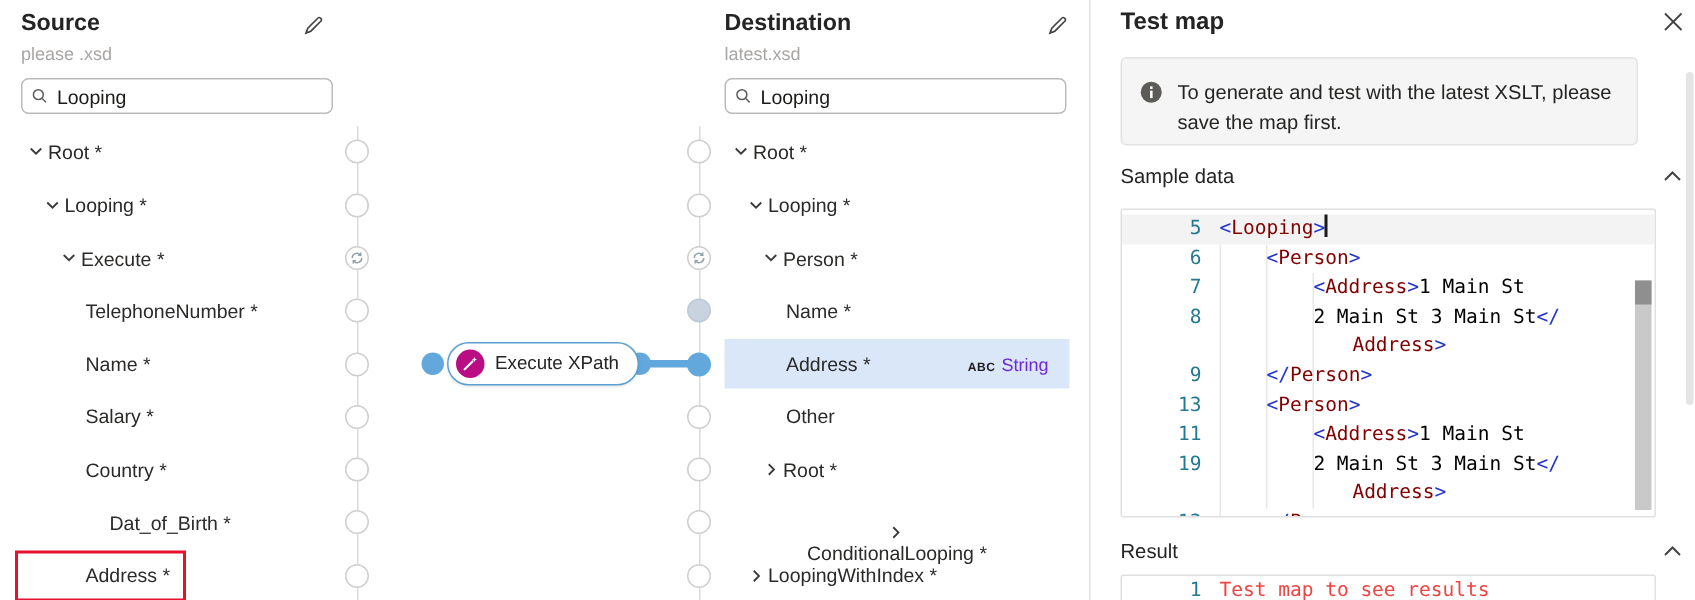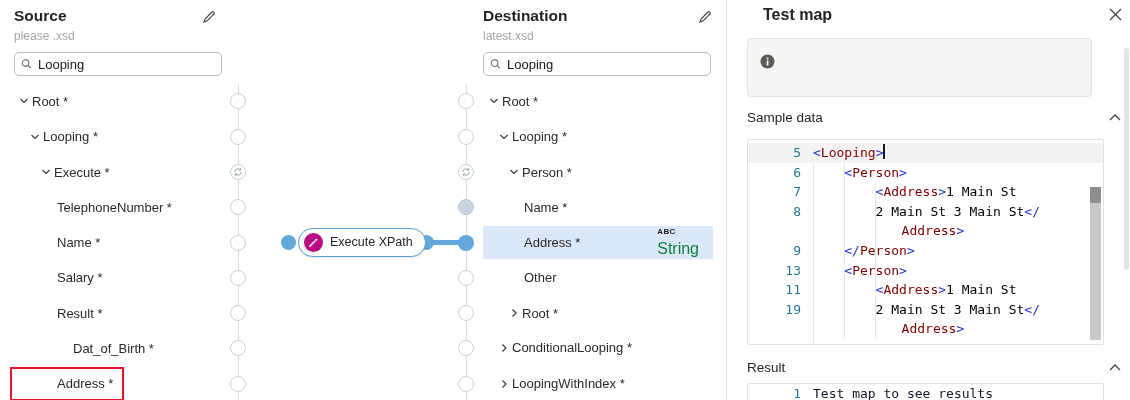--- a/index.html
+++ b/index.html
@@ -9,23 +9,23 @@
   .ptitle{position:absolute;font-size:15.5px;font-weight:700;color:#242424;}
   .psub{position:absolute;font-size:12px;color:#a8a6a4;}
   .pencil{position:absolute;width:15px;height:15px;cursor:pointer;}
   .searchbox{position:absolute;height:24px;background:#fff;border:1px solid #bdbbb9;border-radius:5px;
              display:flex;align-items:center;padding:0 6px;box-sizing:border-box;gap:6px;}
   .searchbox input{border:none;outline:none;background:transparent;font-size:13px;color:#1b1a19;
              width:100%;font-family:"Liberation Sans",sans-serif;padding:0;}
   .tree-row{position:absolute;height:33px;display:flex;align-items:center;font-size:13px;color:#2b2a29;cursor:pointer;}
   .tree-row.sel{background:var(--selected_row,#d9e7f8);}
   .tree-label{white-space:nowrap;}
-  .badge{margin-left:auto;padding-right:14px;display:flex;align-items:baseline;gap:4px;flex-direction:column;}
+  .badge{margin-left:auto;padding-right:14px;display:flex;align-items:baseline;gap:4px;}
   .badge .abc{font-size:8px;font-weight:700;letter-spacing:.4px;color:#1f1e1d;}
-  .badge .btype{font-size:16px;color:#15803d;}
+  .badge .btype{font-size:12px;color:#6d28d9;}
   .rail-line{position:absolute;width:1px;background:#dcdcdc;top:84;}
   .handle{position:absolute;width:16px;height:16px;border-radius:50%;background:#fff;
           border:1px solid #cfcfcf;box-sizing:border-box;display:flex;align-items:center;justify-content:center;cursor:pointer;}
   .handle.gray{background:#c9d3e0;border:1px solid #bcc8d6;}
   .handle.blue{background:var(--accent_blue,#62a8dc);border:none;}
   .edge{position:absolute;height:5px;border-radius:2.5px;background:var(--accent_blue,#62a8dc);}
   .dot{position:absolute;width:15px;height:15px;border-radius:50%;background:var(--accent_blue,#62a8dc);}
   .fn-node{position:absolute;height:29px;border-radius:15px;background:#fff;border:1.5px solid var(--node_border,#5b9fd4);
            display:flex;align-items:center;gap:7px;padding:0 12px 0 5px;box-sizing:border-box;
            box-shadow:0 1px 2px rgba(0,0,0,.10);cursor:pointer;}
@@ -46,21 +46,21 @@
   .ed-num{position:absolute;left:0;width:53px;text-align:right;color:var(--line_number,#237893);}
   .ed-code{position:absolute;white-space:pre;}
   .tk-b{color:var(--code_bracket,#2233cc);}
   .tk-t{color:var(--code_tag,#800000);}
   .tk-x{color:var(--code_text,#000);}
   .ed-cursor{display:inline-block;width:1.5px;height:15px;background:#191919;vertical-align:-2px;}
   .guide{position:absolute;width:1px;background:#e7e7e7;}
   .ed-scroll{position:absolute;right:2px;width:11px;background:#c9c9c9;}
   .ed-scroll-cap{position:absolute;right:2px;width:11px;background:#8f8f8f;}
   .mini-num{position:absolute;left:0;width:53px;text-align:right;color:var(--line_number,#237893);}
-  .mini-ph{position:absolute;left:65px;color:#0f172a;white-space:pre;}
+  .mini-ph{position:absolute;left:65px;color:#ef4444;white-space:pre;}
   .panel-scroll{position:absolute;width:5px;border-radius:3px;background:#e4e4e4;}
 </style>
 </head>
 <body>
 
 <div class="app">
 
   <div class="panel" style="left:0;width:238px;">
     <div class="ptitle" style="left:14px;top:7px;">Source</div>
     <svg class="pencil" style="left:202px;top:9px;" viewBox="0 0 15 15">
@@ -103,21 +103,21 @@
         <div class="tree-row" style="left: 8px; width: 222px; top: 226px;">
           <span style="width: 49px; flex: 0 0 auto;"></span>
           <span class="tree-label">Name *</span>
         </div>
         <div class="tree-row" style="left: 8px; width: 222px; top: 261.3px;">
           <span style="width: 49px; flex: 0 0 auto;"></span>
           <span class="tree-label">Salary *</span>
         </div>
         <div class="tree-row" style="left: 8px; width: 222px; top: 296.6px;">
           <span style="width: 49px; flex: 0 0 auto;"></span>
-          <span class="tree-label">Result *</span>
+          <span class="tree-label">Country *</span>
         </div>
         <div class="tree-row" style="left: 24px; width: 222px; top: 331.9px;">
           <span style="width: 49px; flex: 0 0 auto;"></span>
           <span class="tree-label">Dat_of_Birth *</span>
         </div>
         <div class="tree-row" style="left: 8px; width: 222px; top: 367.1px;">
           <span style="width: 49px; flex: 0 0 auto;"></span>
           <span class="tree-label">Address *</span>
         </div>
       </div>
@@ -226,52 +226,53 @@
           <span style="width: 41px; flex: 0 0 auto;"></span>
           <span class="tree-label">Other</span>
         </div>
         <div class="tree-row" style="left: 17px; width: 230px; top: 296.6px;">
           <span style="width: 25px; flex: 0 0 auto;"></span>
           <svg width="12" height="12" viewBox="0 0 12 12" style="margin-right:2px;flex:0 0 auto;">
             <polyline points="4.5,2.5 8,6 4.5,9.5" fill="none" stroke="#3b3a39" stroke-width="1.2"></polyline>
           </svg>
           <span class="tree-label">Root *</span>
         </div>
-        <div class="tree-row" style="left: 17px; width: 230px; top: 331px;">
+        <div class="tree-row" style="left: 17px; width: 230px; top: 349px; flex-direction: column;">
           <span style="width: 15px; flex: 0 0 auto;"></span>
           <svg width="12" height="12" viewBox="0 0 12 12" style="margin-right:2px;flex:0 0 auto;">
             <polyline points="4.5,2.5 8,6 4.5,9.5" fill="none" stroke="#3b3a39" stroke-width="1.2"></polyline>
           </svg>
           <span class="tree-label">ConditionalLooping *</span>
         </div>
         <div class="tree-row" style="left: 17px; width: 230px; top: 367.1px;">
           <span style="width: 15px; flex: 0 0 auto;"></span>
           <svg width="12" height="12" viewBox="0 0 12 12" style="margin-right:2px;flex:0 0 auto;">
             <polyline points="4.5,2.5 8,6 4.5,9.5" fill="none" stroke="#3b3a39" stroke-width="1.2"></polyline>
           </svg>
           <span class="tree-label">LoopingWithIndex *</span>
         </div>
       </div>
   </div>
 
   <div class="vdivider" style="left:726px;"></div>
 
   <div class="panel" style="left:727px;width:403px;">
-    <div class="ptitle" style="left:20px;top:6px;font-size:16px;margin-left:16px;">Test map</div>
+    <div class="ptitle" style="left:20px;top:6px;font-size:16px;">Test map</div>
     <svg style="position:absolute;left:381px;top:7px;width:15px;height:15px;cursor:pointer;" viewBox="0 0 15 15">
       <line x1="2" y1="2" x2="13" y2="13" stroke="#424242" stroke-width="1.2"></line>
       <line x1="13" y1="2" x2="2" y2="13" stroke="#424242" stroke-width="1.2"></line>
     </svg>
 
     <div class="infobox" style="left:20px;top:38px;width:345px;height:59px;">
       <svg width="15" height="15" viewBox="0 0 15 15" style="margin-top:2px;flex:0 0 auto;">
         <circle cx="7.5" cy="7.5" r="7" fill="#5d5b58"></circle>
         <rect x="6.7" y="3.6" width="1.7" height="1.7" fill="#fff"></rect>
         <rect x="6.7" y="6.4" width="1.7" height="5" fill="#fff"></rect>
       </svg>
+      <div class="msg">To generate and test with the latest XSLT, please save the map first.</div>
     </div>
 
     <div class="section-label" style="left:20px;top:110px;">Sample data</div>
     <svg class="chev-up" style="left:381px;top:111px;" viewBox="0 0 14 10">
       <polyline points="2,8 7,3 12,8" fill="none" stroke="#424242" stroke-width="1.3"></polyline>
     </svg>
 
     <div class="editor" style="left:20px;top:139px;width:357px;height:206px;padding-top:3px;">
       <div class="guide" style="left:65px;top:22.6px;height:196px;"></div>
       <div class="guide" style="left:96px;top:22.6px;height:176px;"></div>

